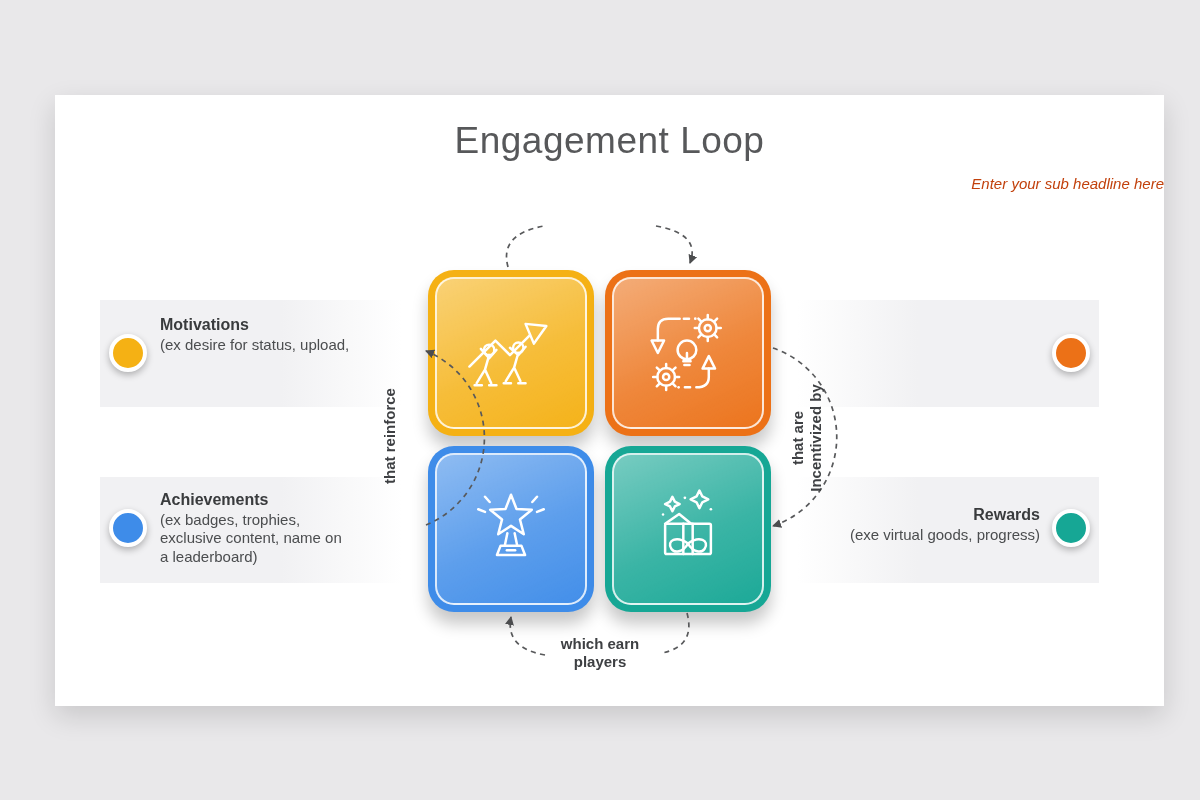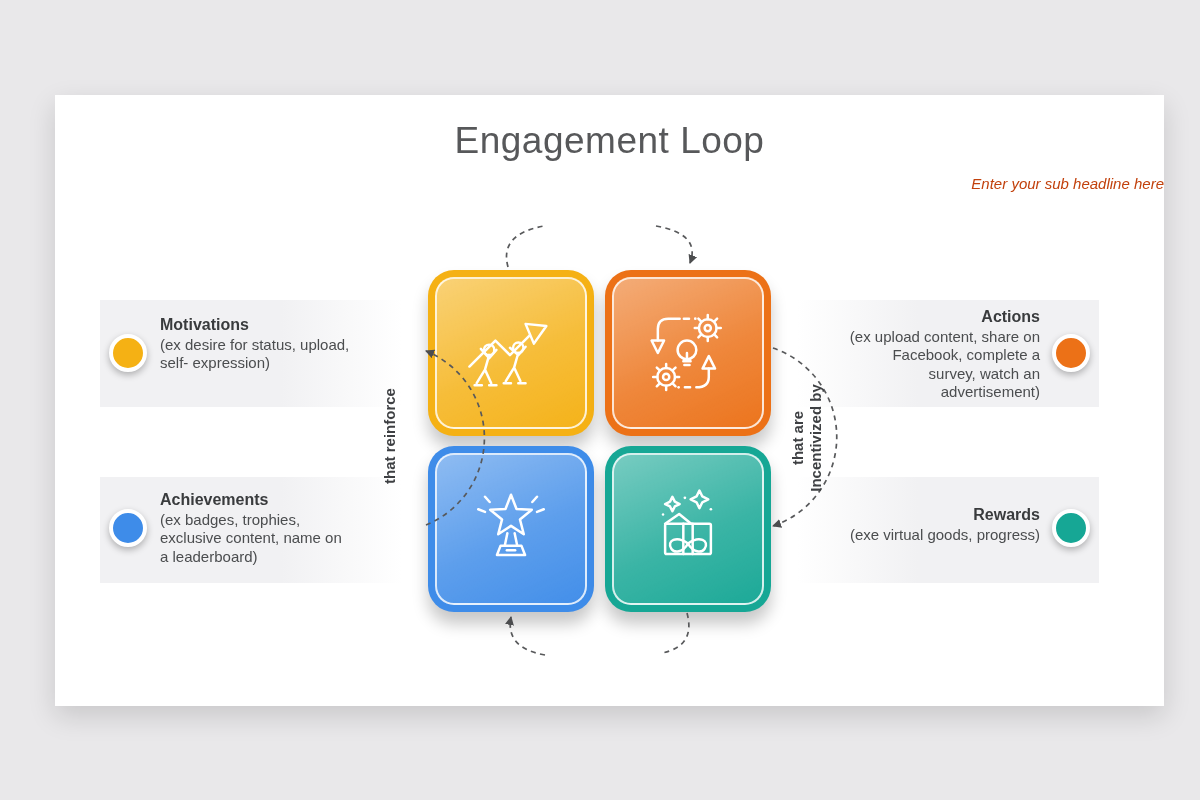--- a/index.html
+++ b/index.html
@@ -84,30 +84,22 @@
   <div class="band r row2"></div>
 
   <div class="dot yellow" style="left:54px;top:239px;"></div>
   <div class="dot blue" style="left:54px;top:414px;"></div>
   <div class="dot orange" style="left:997px;top:239px;"></div>
   <div class="dot teal" style="left:997px;top:414px;"></div>
 
   <div class="labelblock" style="left:105px;top:221px;">
     <span class="lb-title">Motivations</span>
     <span>(ex desire for status, upload,</span>
-    <span>self- expression)</span>
-  </div>
-
-  <div class="labelblock alignr" style="left:757px;top:213px;">
-    <span class="lb-title">Actions</span>
-    <span>(ex upload content, share on</span>
-    <span>Facebook, complete a</span>
-    <span>survey, watch an</span>
-    <span>advertisement)</span>
-  </div>
+  </div>
+
 
   <div class="labelblock" style="left:105px;top:396px;">
     <span class="lb-title">Achievements</span>
     <span>(ex badges, trophies,</span>
     <span>exclusive content, name on</span>
     <span>a leaderboard)</span>
   </div>
 
   <div class="labelblock alignr" style="left:757px;top:411px;">
     <span class="lb-title">Rewards</span>
@@ -195,20 +187,24 @@
     <g fill="none" stroke="#58595b" stroke-width="1.7" stroke-dasharray="5 4.5">
       <path d="M 453 172 Q 444 139 489 131"></path>
       <path d="M 601 131 Q 646 139 635 168" marker-end="url(#arrw)"></path>
       <path d="M 718 253 A 94 94 0 0 1 718 431" marker-end="url(#arrw)"></path>
       <path d="M 371 430 A 94 94 0 0 0 371 256" marker-end="url(#arrw)"></path>
       <path d="M 490 560 Q 450 553 456 522" marker-end="url(#arrw)"></path>
       <path d="M 632 518 Q 641 551 607 558"></path>
     </g>
   </svg>
 
+  <div class="flowlabel flow-bottom">
+    <span>which earn</span>
+    <span>players</span>
+  </div>
   <div class="flowlabel flow-left">
     <span>that reinforce</span>
   </div>
   <div class="flowlabel flow-right">
     <span>that are</span>
     <span>Incentivized by</span>
   </div>
 
 </div>
 

